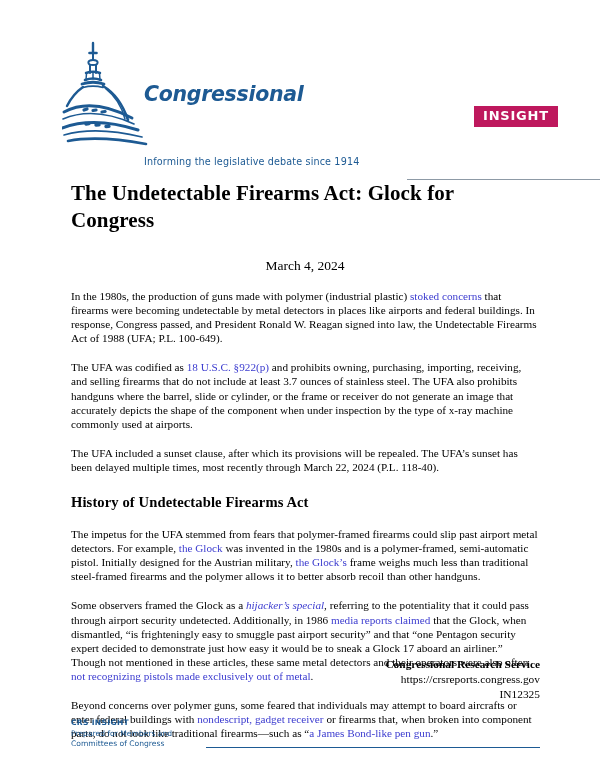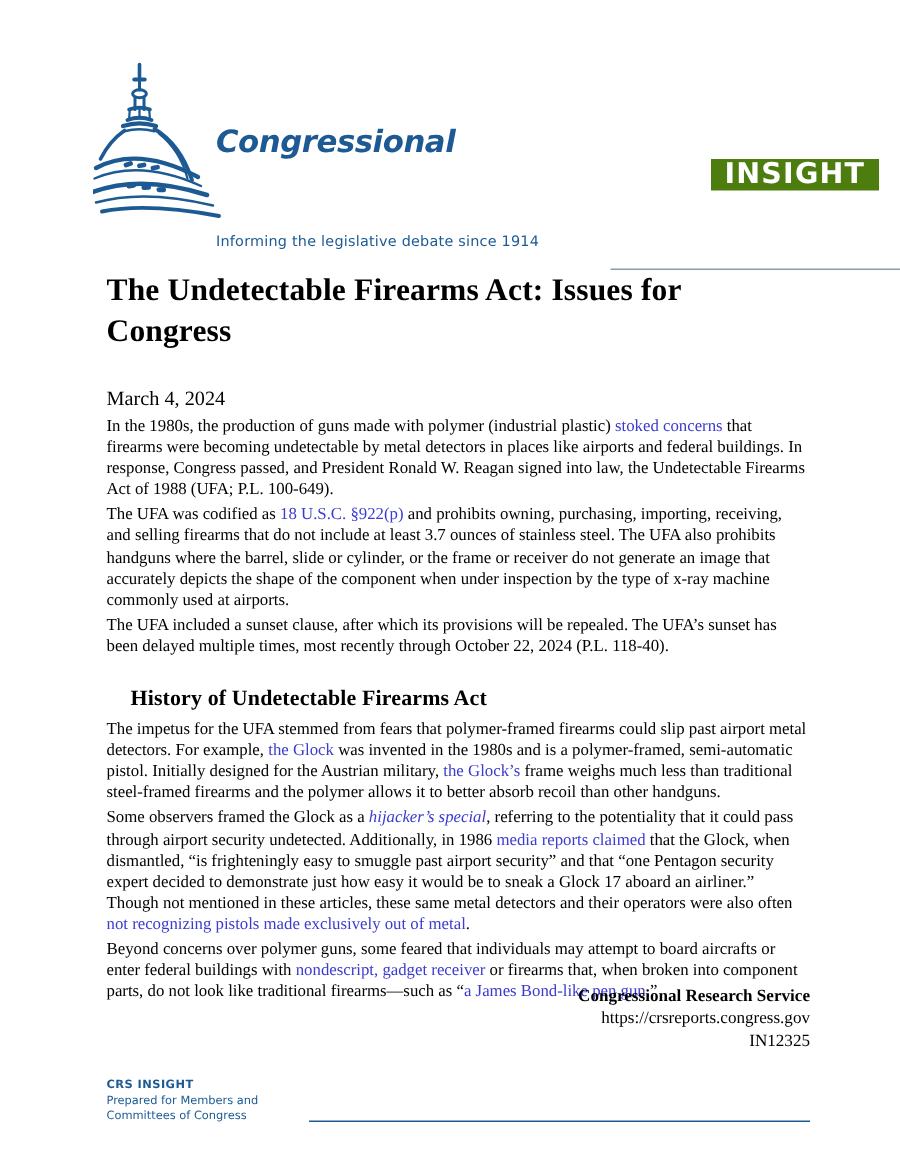--- a/index.html
+++ b/index.html
@@ -78,25 +78,25 @@
     top: 139px;
     width: 195px;
     height: 1px;
     background: #8d9aa6;
   }
   .insight-badge {
     position: absolute;
     left: 474px;
     top: 106px;
     padding: 2px 9px 3px 9px;
-    background: #4d7c0f;
+    background: #be185d;
     color: #ffffff;
     font-family: "DejaVu Sans", "Liberation Sans", sans-serif;
     font-weight: bold;
-    font-size: 19px;
+    font-size: 13px;
     letter-spacing: 0.8px;
     line-height: 16px;
   }
 
   
   .content {
     position: absolute;
     left: 71px;
     top: 180px;
     width: 468px;
@@ -105,29 +105,30 @@
     margin: 0;
     font-size: 21px;
     line-height: 27px;
     font-weight: bold;
     letter-spacing: 0.1px;
   }
   .doc-date {
     margin: 24px 0 0 0;
     font-size: 13.5px;
     line-height: 16px;
+    text-align: center;
   }
   p.body-text {
-    margin: 3px 0 0 0;
+    margin: 15px 0 0 0;
     font-size: 11.2px;
     line-height: 14.1px;
     text-align: left;
   }
   h2.section-heading {
-    margin: 19px 0 0 16px;
+    margin: 19px 0 0 0;
     font-size: 14.6px;
     line-height: 19px;
     font-weight: bold;
     letter-spacing: 0.1px;
   }
   a.doc-link, .doc-link {
     color: #3b3bcf;
     text-decoration: none;
   }
   .doc-link.italic {
@@ -229,26 +230,26 @@
       </div>
       <div class="logo-tagline">Informing the legislative debate since 1914</div>
     </div>
 
     <div class="header-rule"></div>
   </div>
 
   <div class="insight-badge">INSIGHT</div>
 
   <div class="content">
-    <h1 class="doc-title">The Undetectable Firearms Act: Issues for Congress</h1>
+    <h1 class="doc-title">The Undetectable Firearms Act: Glock for Congress</h1>
     <div class="doc-date">March 4, 2024</div>
 
     <p class="body-text">In the 1980s, the production of guns made with polymer (industrial plastic) <a class="doc-link" href="#">stoked concerns</a> that firearms were becoming undetectable by metal detectors in places like airports and federal buildings. In response, Congress passed, and President Ronald W. Reagan signed into law, the Undetectable Firearms Act of 1988 (UFA; P.L. 100-649).</p>
     <p class="body-text">The UFA was codified as <a class="doc-link" href="#">18 U.S.C. §922(p)</a> and prohibits owning, purchasing, importing, receiving, and selling firearms that do not include at least 3.7 ounces of stainless steel. The UFA also prohibits handguns where the barrel, slide or cylinder, or the frame or receiver do not generate an image that accurately depicts the shape of the component when under inspection by the type of x-ray machine commonly used at airports.</p>
-    <p class="body-text">The UFA included a sunset clause, after which its provisions will be repealed. The UFA’s sunset has been delayed multiple times, most recently through October 22, 2024 (P.L. 118-40).</p>
+    <p class="body-text">The UFA included a sunset clause, after which its provisions will be repealed. The UFA’s sunset has been delayed multiple times, most recently through March 22, 2024 (P.L. 118-40).</p>
 
     <h2 class="section-heading">History of Undetectable Firearms Act</h2>
 
     <p class="body-text">The impetus for the UFA stemmed from fears that polymer-framed firearms could slip past airport metal detectors. For example, <a class="doc-link" href="#">the Glock</a> was invented in the 1980s and is a polymer-framed, semi-automatic pistol. Initially designed for the Austrian military, <a class="doc-link" href="#">the Glock’s</a> frame weighs much less than traditional steel-framed firearms and the polymer allows it to better absorb recoil than other handguns.</p>
     <p class="body-text">Some observers framed the Glock as a <a class="doc-link italic" href="#">hijacker’s special</a>, referring to the potentiality that it could pass through airport security undetected. Additionally, in 1986 <a class="doc-link" href="#">media reports claimed</a> that the Glock, when dismantled, “is frighteningly easy to smuggle past airport security” and that “one Pentagon security expert decided to demonstrate just how easy it would be to sneak a Glock 17 aboard an airliner.” Though not mentioned in these articles, these same metal detectors and their operators were also often <a class="doc-link" href="#">not recognizing pistols made exclusively out of metal</a>.</p>
     <p class="body-text">Beyond concerns over polymer guns, some feared that individuals may attempt to board aircrafts or enter federal buildings with <a class="doc-link" href="#">nondescript, gadget receiver</a> or firearms that, when broken into component parts, do not look like traditional firearms—such as “<a class="doc-link" href="#">a James Bond-like pen gun</a>.”</p>
   </div>
 
   <div class="colophon">
     <div class="org">Congressional Research Service</div>

